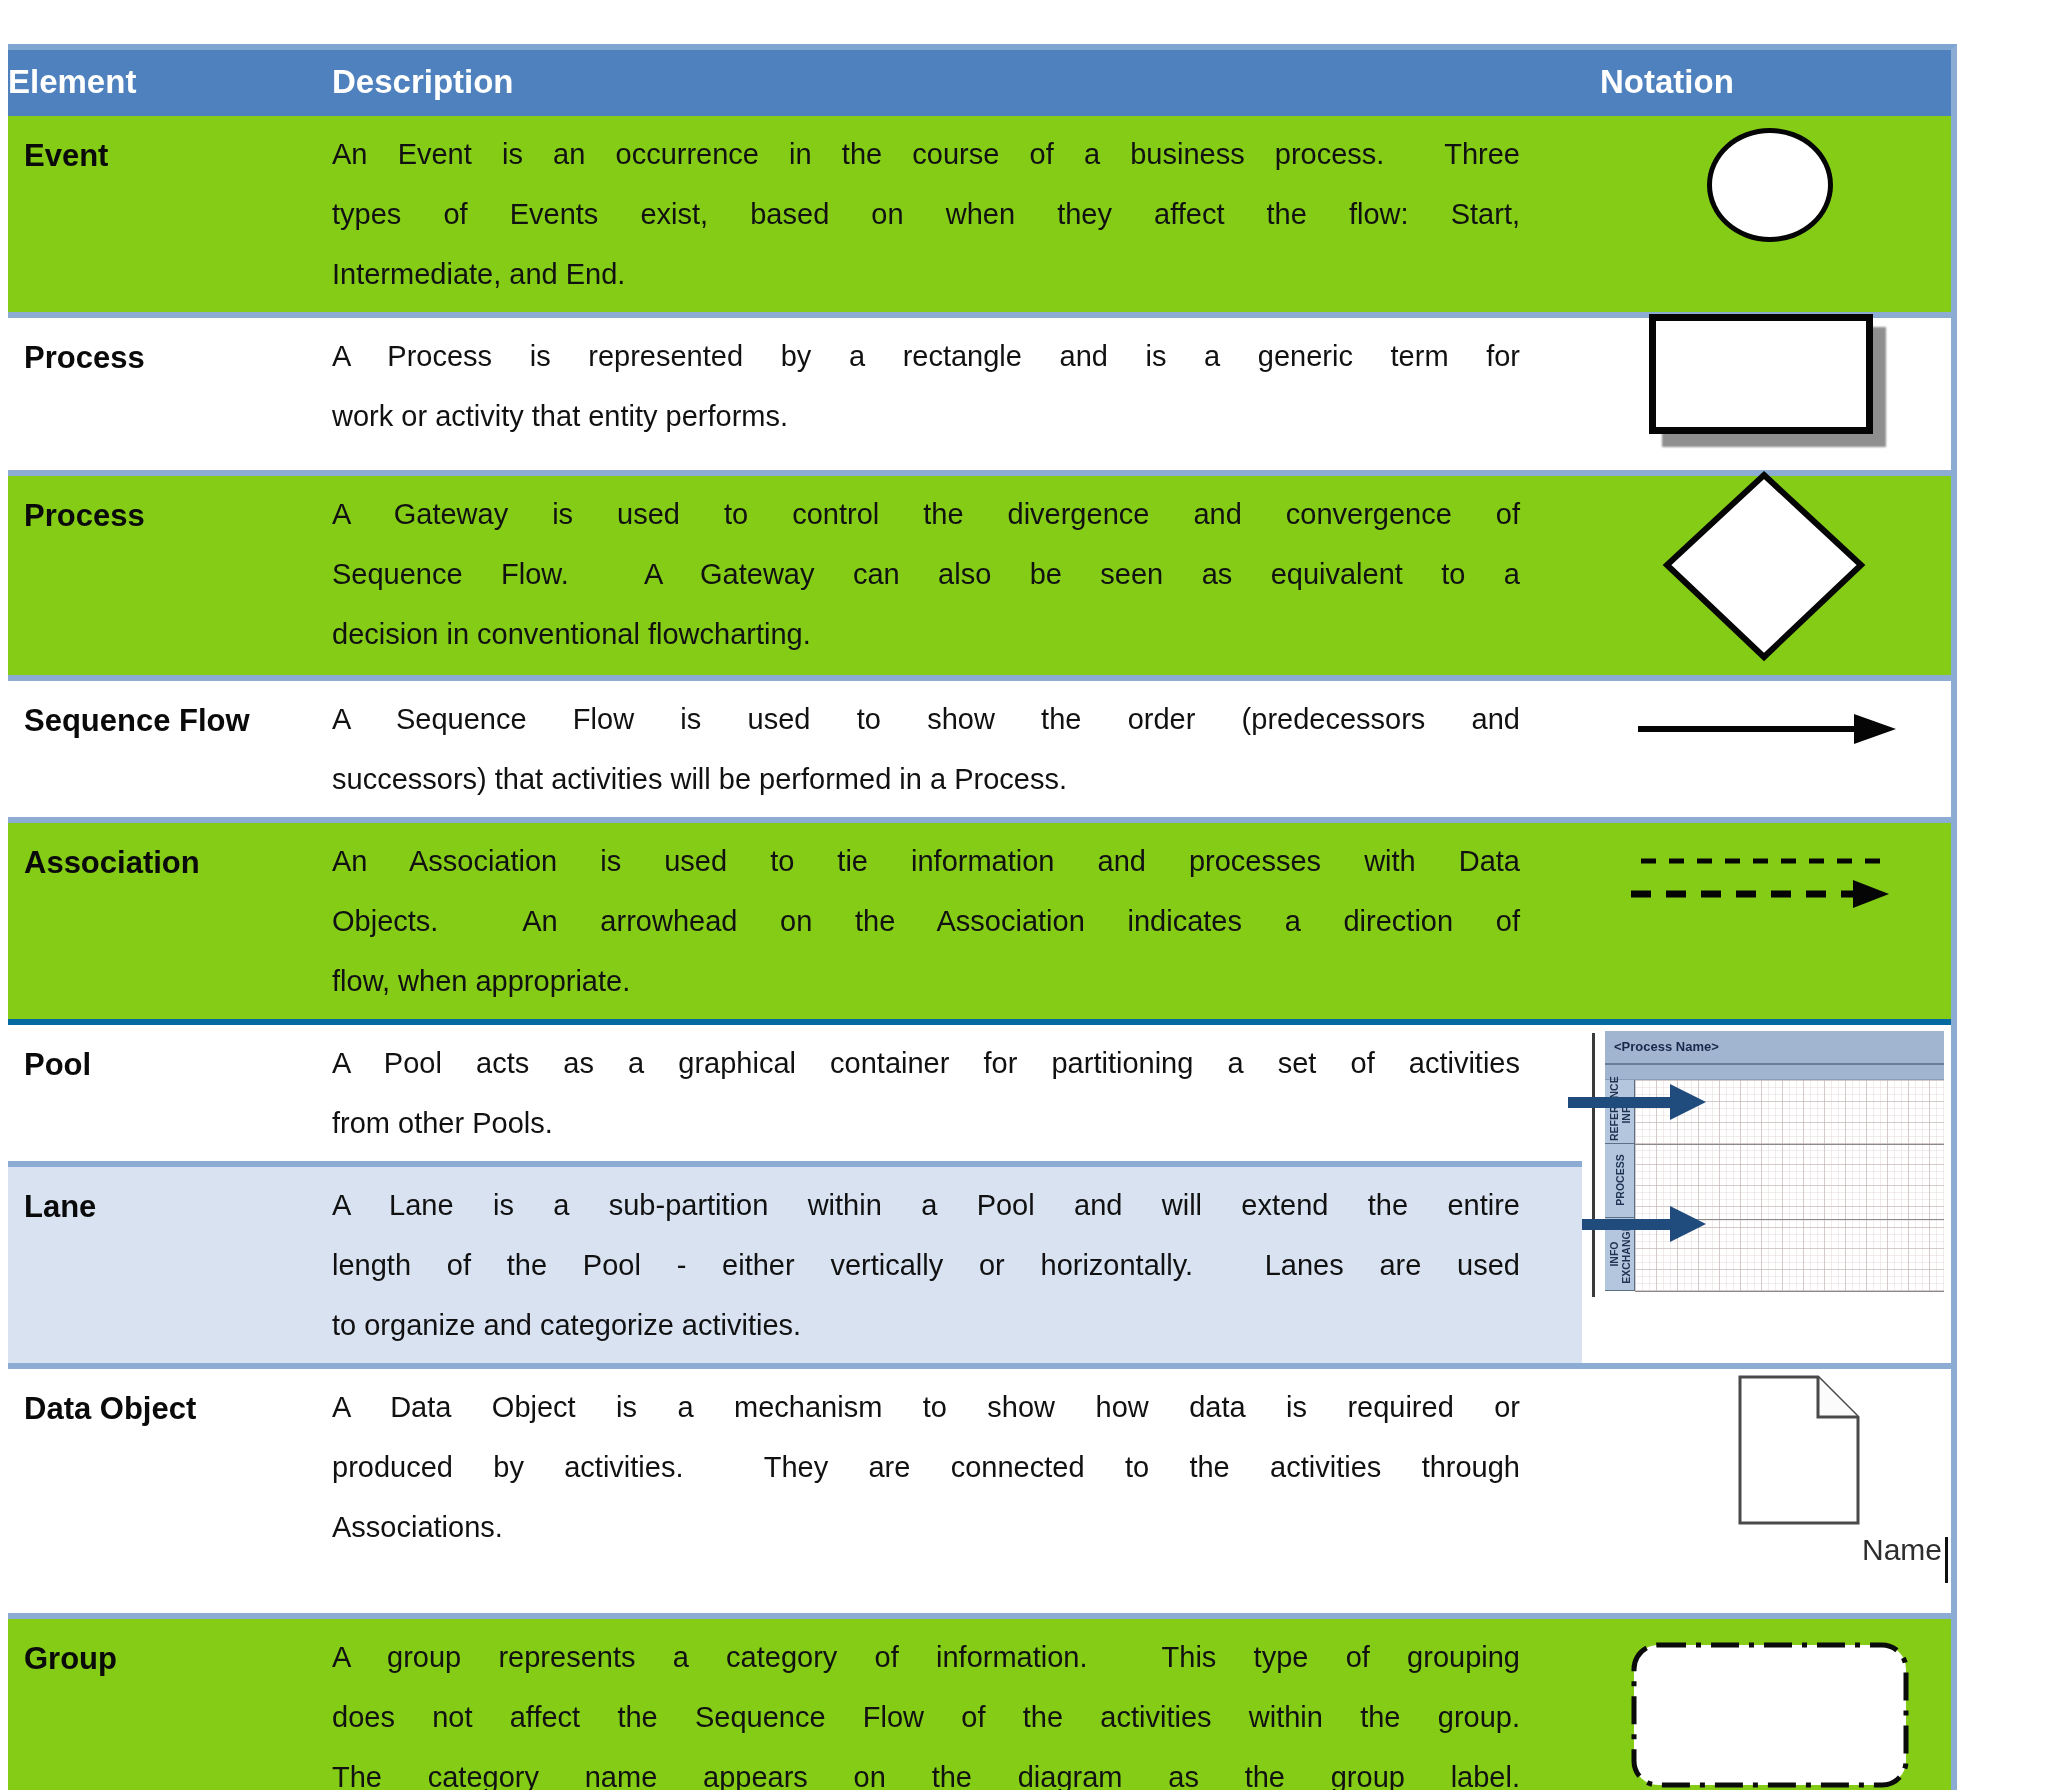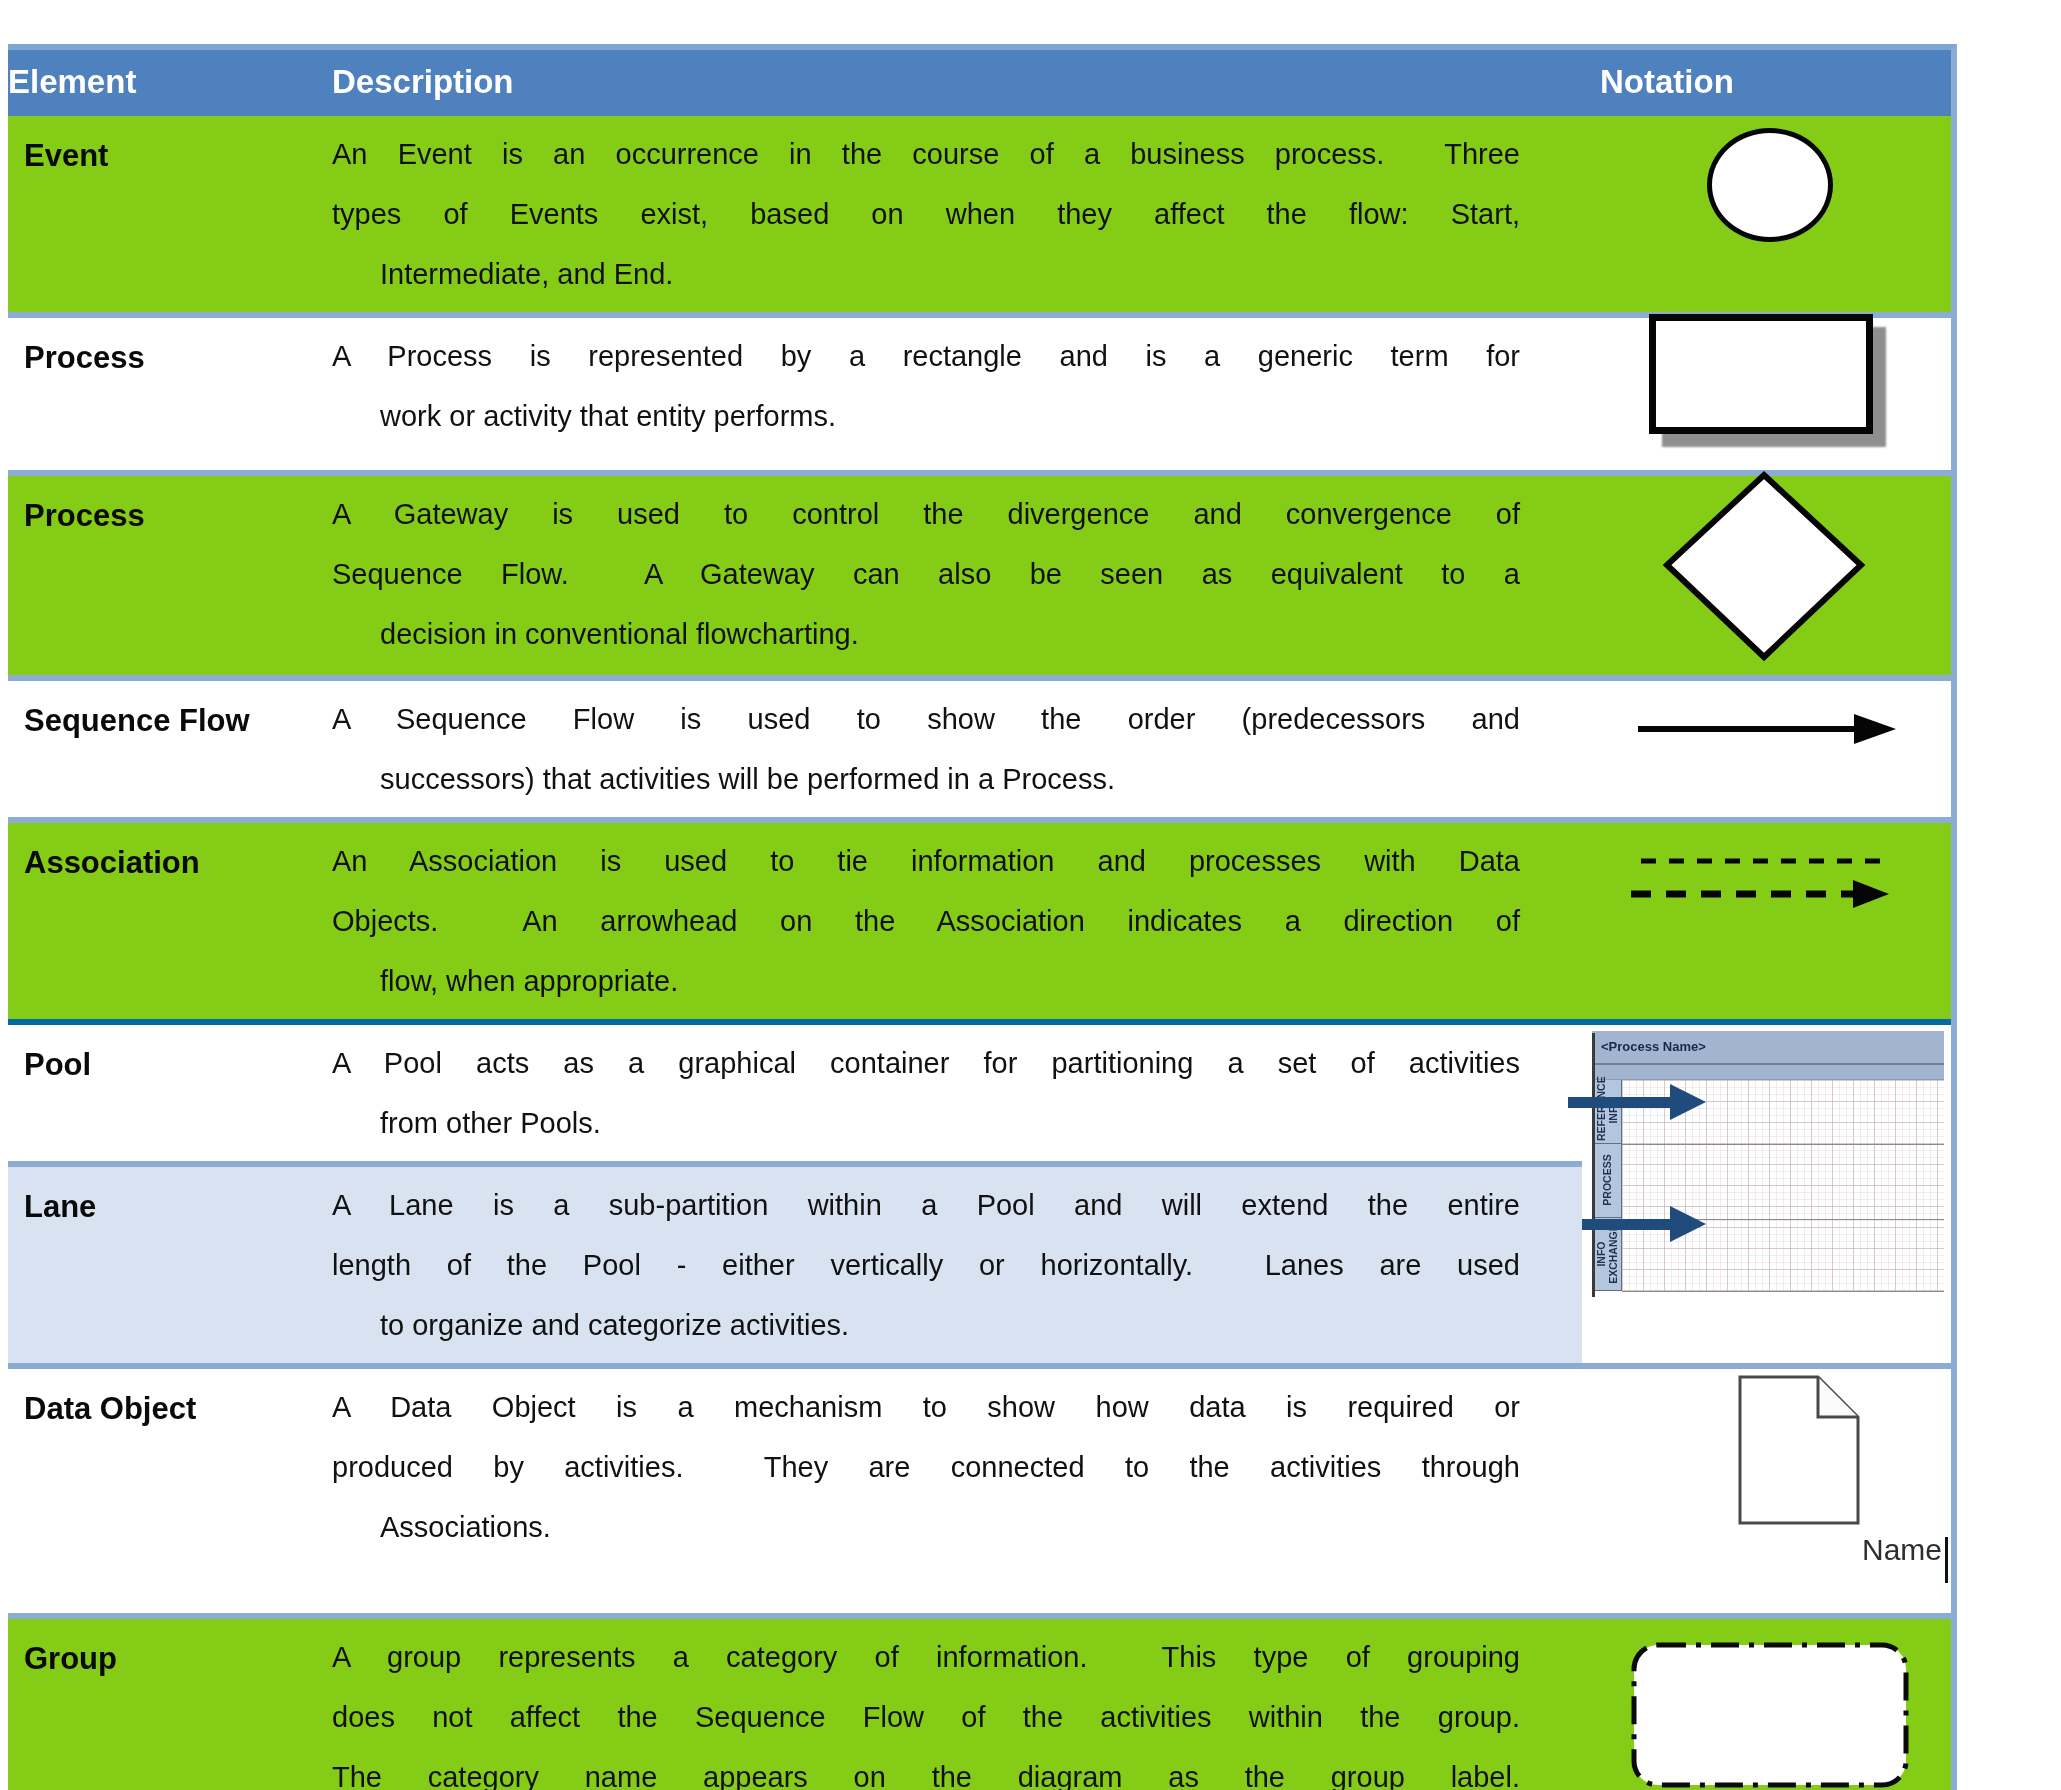--- a/index.html
+++ b/index.html
@@ -34,21 +34,21 @@
   }
   .desc { padding: 8px 8px 8px 8px; }
   .dline {
     font-size: 29px;
     color: #111111;
     line-height: 60px;
     white-space: pre-wrap;
     text-align: justify;
     text-align-last: justify;
   }
-  .dline.last { text-align-last: left; margin-left: 48px; }
+  .dline.last { text-align-last: left; }
   .notation { overflow: visible; }
 
   
   .hrow {
     display: grid;
     grid-template-columns: 316px 1204px 1fr;
     background: #4E81BD;
     height: 66px;
   }
   .hcell {
@@ -98,21 +98,21 @@
   .poollane .desc { padding-right: 62px; }
   .pl-el-pool, .pl-desc-pool { background: #ffffff; min-height: 118px; }
   .pl-el-lane, .pl-desc-lane { background: #D8E2F1; min-height: 184px; border-top: 6px solid #8CACD4; }
   .pl-notation {
     grid-column: 3; grid-row: 1 / span 2;
     background: #ffffff; position: relative; overflow: visible;
   }
 
   .pool-img { position: absolute; left: 10px; top: 6px; width: 352px; height: 272px; background: #ffffff; }
   .pool-vline { position: absolute; left: 0; top: 2px; width: 3px; height: 264px; background: #3a3a3a; }
-  .pool-inner { }
+  .pool-inner { margin-left: 13px; }
   .pool-head {
     height: 34px; background: #A2B5D0; border-bottom: 2px solid #6a7f9a;
     font-size: 13px; font-weight: bold; color: #18284a;
     padding: 8px 0 0 9px;
   }
   .pool-subhead { height: 15px; background: #A2B5D0; border-bottom: 1px solid #8a9db8; }
   .pool-body { display: flex; height: 212px; }
   .pool-lanes { width: 30px; }
   .lane-cell {
     display: flex; align-items: center; justify-content: center;

